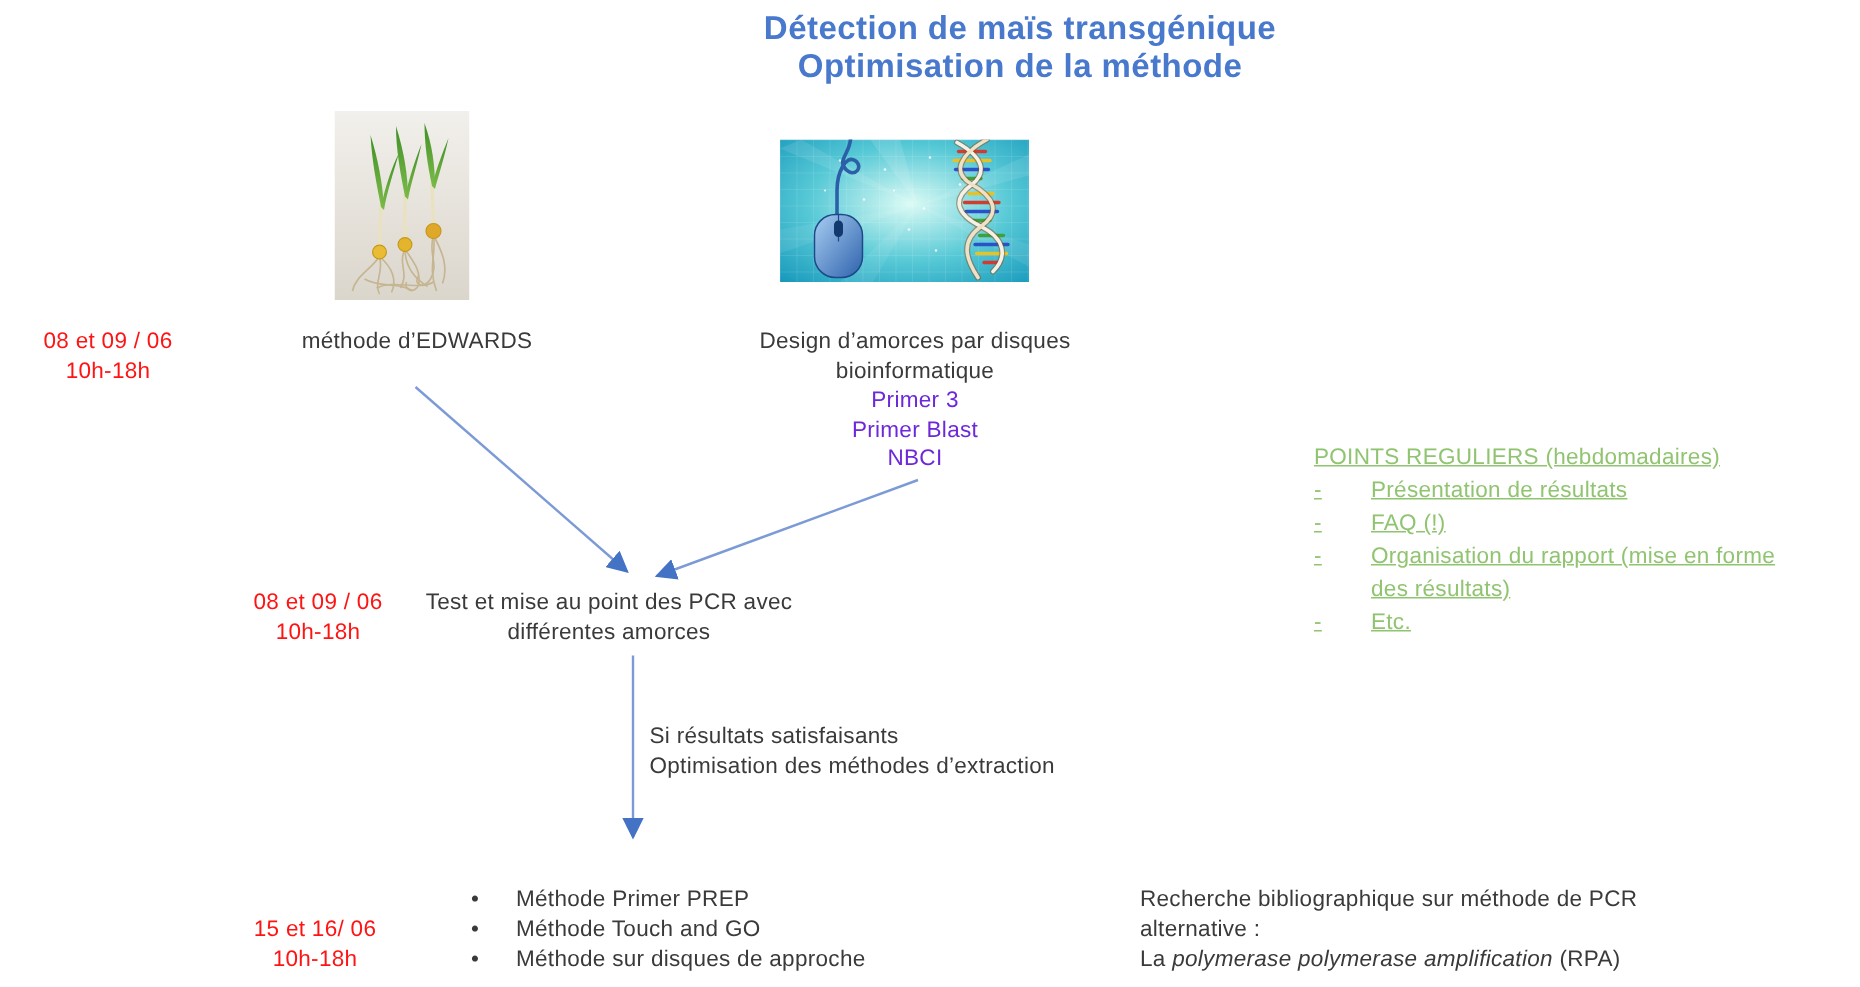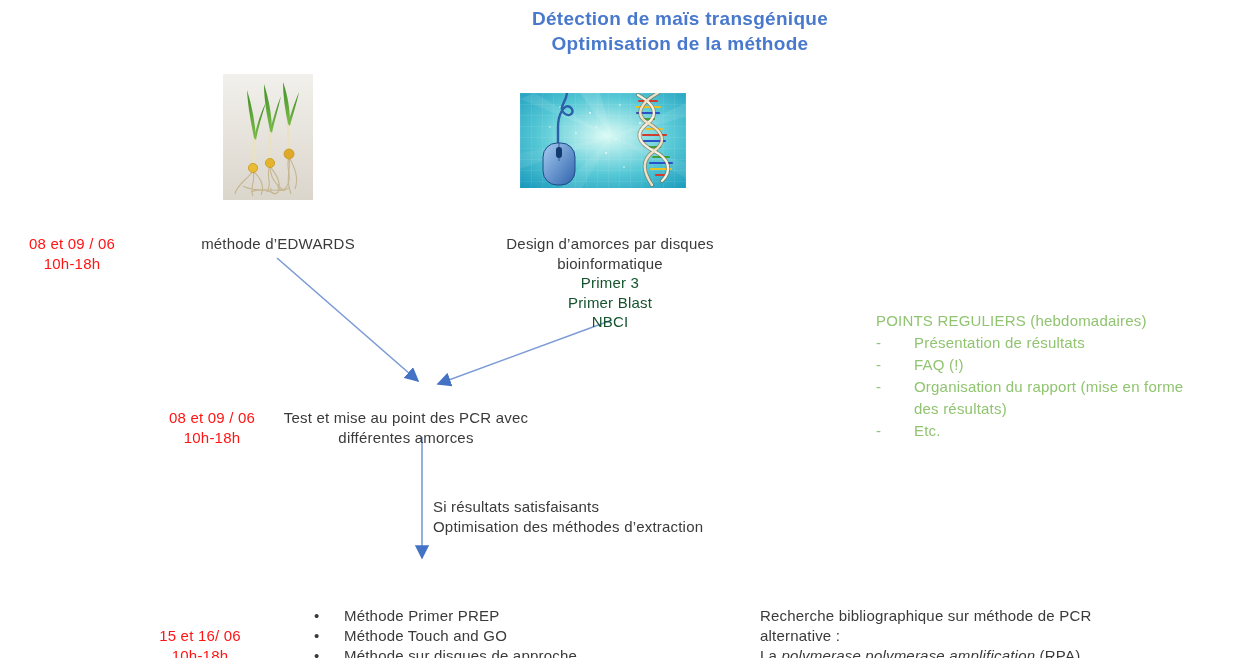--- a/index.html
+++ b/index.html
@@ -2,28 +2,28 @@
 <html><head>
 <meta charset="utf-8">
 <style>
   html,body{margin:0;padding:0;background:#ffffff;}
   #slide{
     position:relative;width:1240px;height:658px;background:#ffffff;overflow:hidden;
     font-family:"Liberation Sans",sans-serif;color:#3a3a3a;
   }
   .abs{position:absolute;}
   .ctr{text-align:center;}
-  .t15{font-size:15px;line-height:19.5px;letter-spacing:0.2px;margin-top:16px;}
+  .t15{font-size:15px;line-height:19.5px;letter-spacing:0.2px;}
   .title{
-    font-size:19px;font-weight:bold;line-height:25px;color:#4879CC;
+    font-size:22px;font-weight:bold;line-height:25px;color:#4879CC;
     letter-spacing:0.3px;
   }
   .red{color:#FF1414;}
-  .orange{color:#14532d;}
-  .green{color:#90C470;}
+  .orange{color:#6d28d9;}
+  .green{color:#90C470;text-decoration:underline;}
   .dark{color:#3a3a3a;}
   .italic{font-style:italic;}
   
   .greenlist{width:348px;}
   .greenlist .row{display:flex;line-height:22px;}
   .greenlist .dash{width:38px;flex:0 0 38px;}
   .greenlist .gt{width:300px;}
   .greenlist .head{line-height:22px;}
   
   .bullets .row{display:flex;line-height:20px;}
@@ -207,21 +207,21 @@
   <div class="abs t15 dark ctr" style="left:244px;top:392px;width:324px;">
     <div>Test et mise au point des PCR avec</div>
     <div>différentes amorces</div>
   </div>
 
   <div class="abs t15 dark" style="left:433px;top:481px;">
     <div>Si résultats satisfaisants</div>
     <div>Optimisation des méthodes d’extraction</div>
   </div>
 
-  <div class="abs t15 red ctr" style="left:138px;top:610px;width:124px;line-height:20px;">
+  <div class="abs t15 red ctr" style="left:148px;top:610px;width:124px;line-height:20px;">
     <div>15 et 16/ 06</div>
     <div>10h-18h</div>
   </div>
   <div class="abs t15 dark bullets" style="left:314px;top:590px;">
     <div class="row">
       <span class="bchar">•</span>
       <span>Méthode Primer PREP</span>
     </div>
     <div class="row">
       <span class="bchar">•</span>

